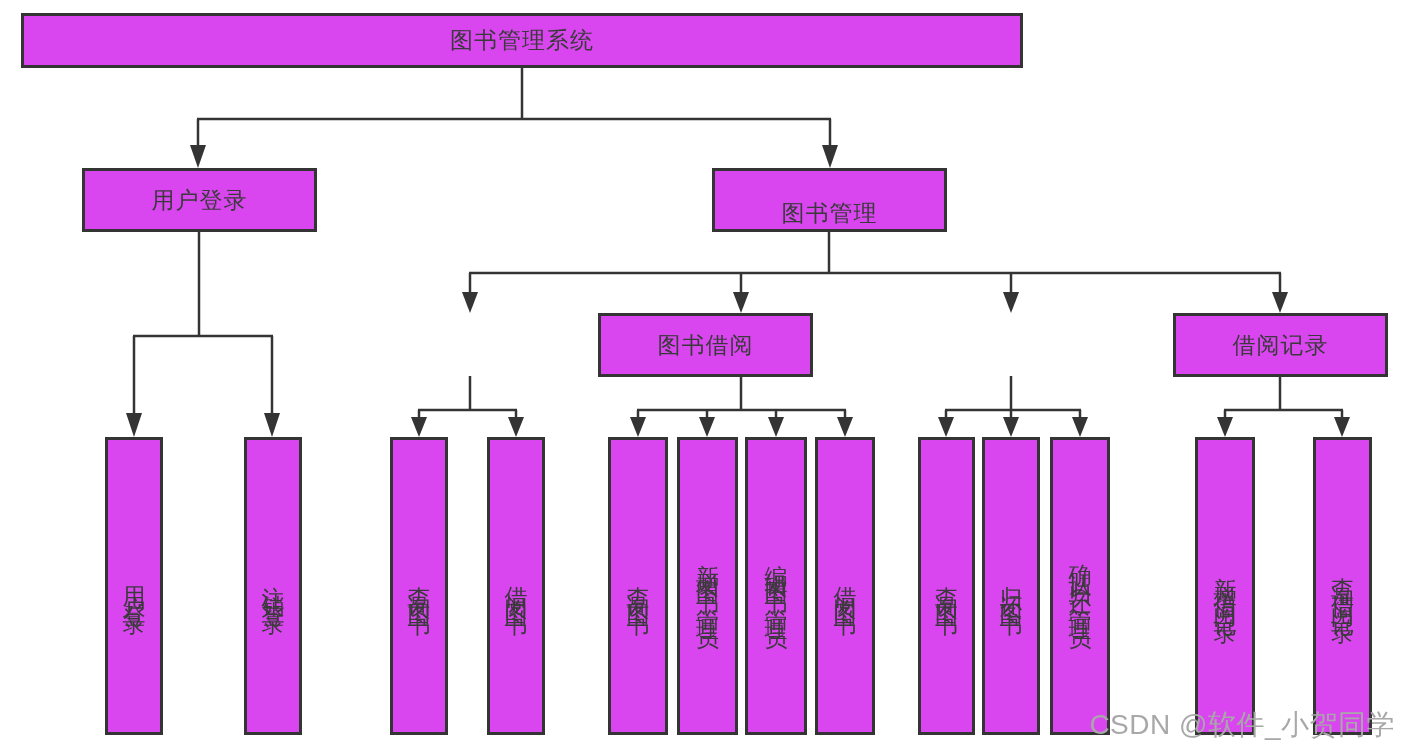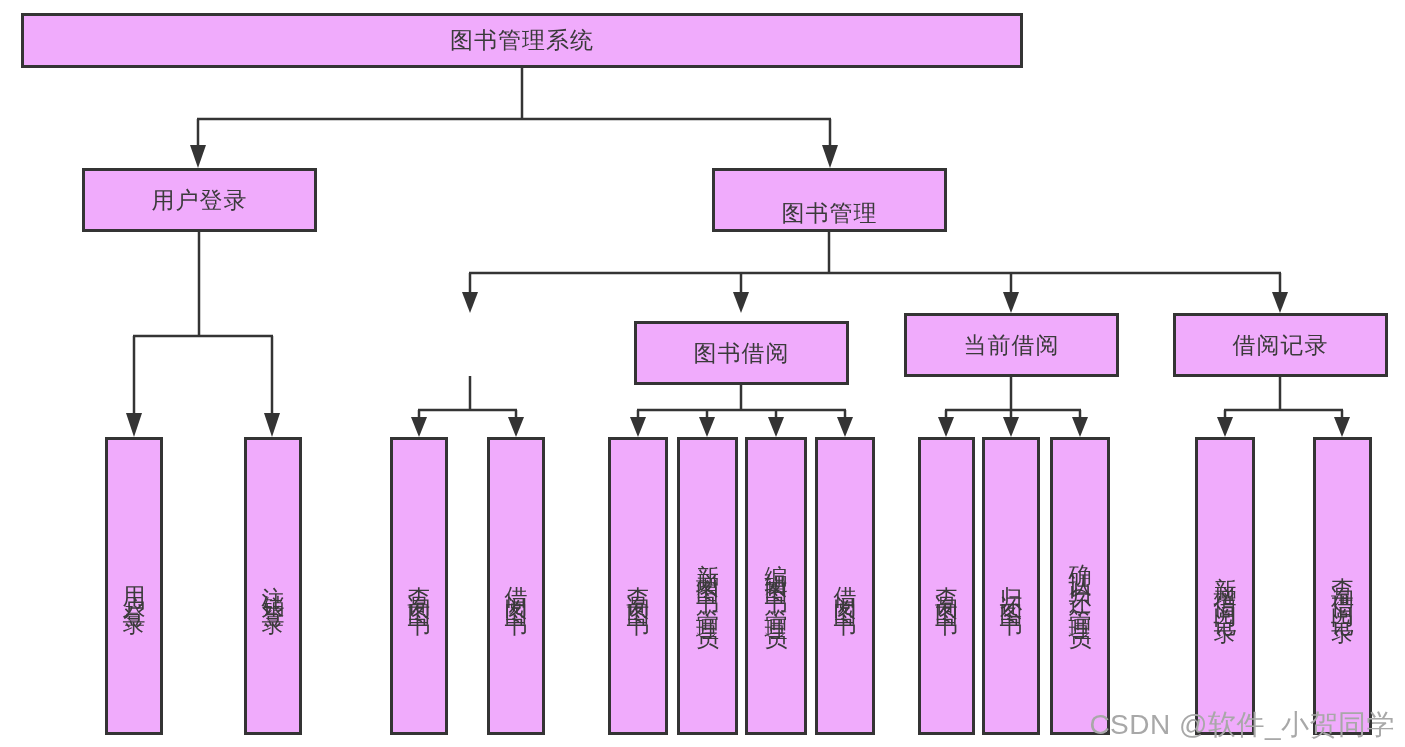--- a/index.html
+++ b/index.html
@@ -17,21 +17,21 @@
     font-family:"Liberation Sans","DejaVu Sans",sans-serif;
     overflow:hidden;
   }
   .connector-layer{position:absolute;left:0;top:0;width:1405px;height:747px;z-index:1;}
   .connector-layer line{stroke:var(--line);stroke-width:2.5;}
   .connector-layer polygon{fill:var(--line);stroke:none;}
   .node{
     position:absolute;
     box-sizing:border-box;
     border:3px solid var(--box-border);
-    background:#f0abfc;
+    background:#d946ef;
     display:flex;align-items:center;justify-content:center;
     color:var(--text);
     z-index:2;
   }
   .node.hbox{font-size:23px;letter-spacing:1px;}
   .node.root{left:21px;top:13px;width:1002px;height:55px;}
   .node.lvl2{top:168px;width:235px;height:64px;}
   .node.lvl3{top:313px;width:215px;height:64px;}
   .node.leaf{top:437px;height:298px;font-size:23px;}
   .vtext{
@@ -134,25 +134,22 @@
     <span>图书管理系统</span>
   </div>
 
   <div class="node hbox lvl2" style="left:82px;">
     <span>用户登录</span>
   </div>
   <div class="node hbox lvl2" style="left:712px;align-items:flex-end;">
     <span>图书管理</span>
   </div>
 
-  <div class="node hbox lvl3" style="left:634px;margin-top:8px;">
+  <div class="node hbox lvl3" style="left:598px;">
     <span>图书借阅</span>
-  </div>
-  <div class="node hbox lvl3" style="left:904px;">
-    <span>当前借阅</span>
   </div>
   <div class="node hbox lvl3" style="left:1173px;">
     <span>借阅记录</span>
   </div>
 
   <div class="node leaf" style="left:105px;width:58px;">
     <span class="vtext">用户登录</span>
   </div>
   <div class="node leaf" style="left:244px;width:58px;">
     <span class="vtext">注销登录</span>

